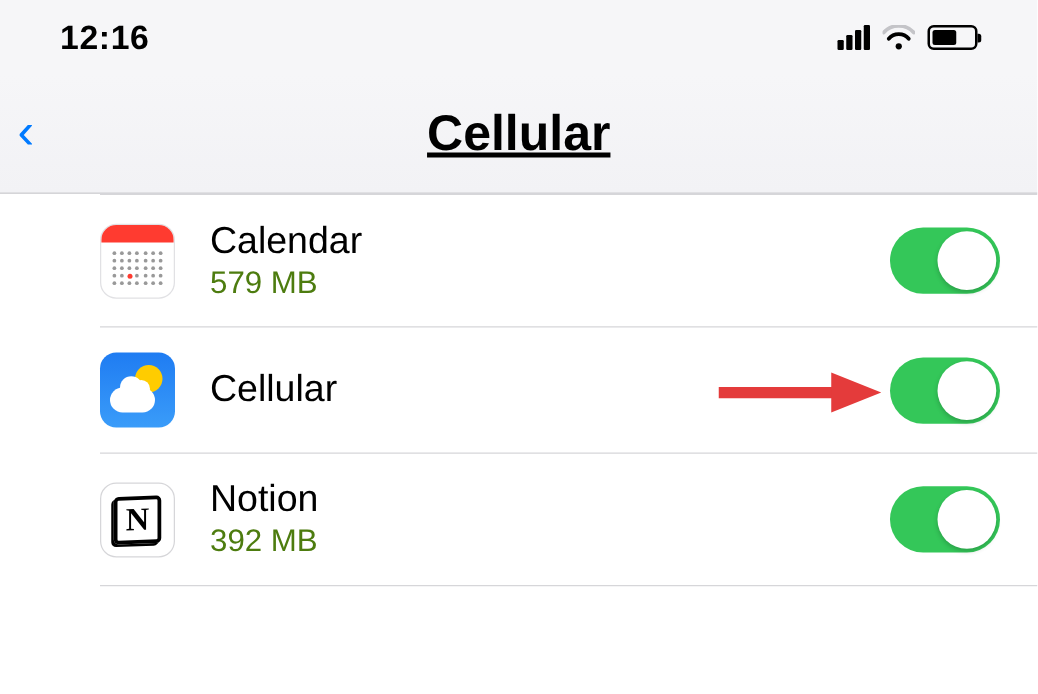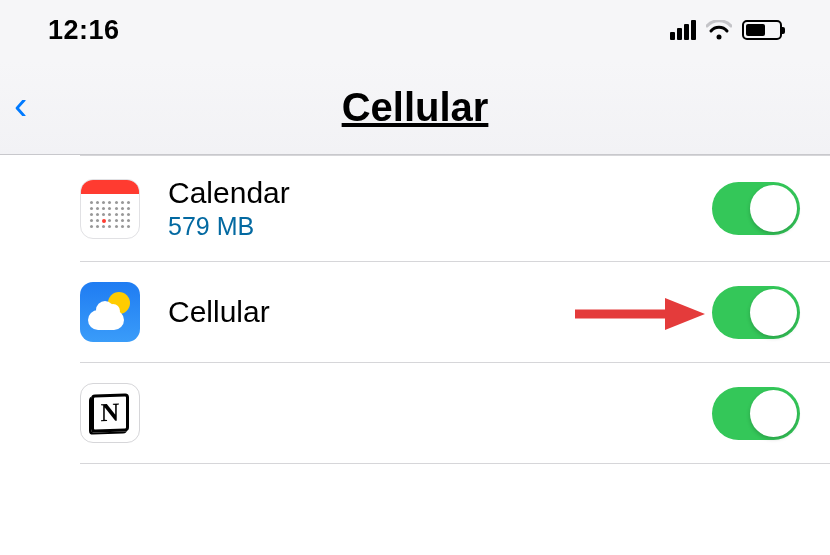--- a/index.html
+++ b/index.html
@@ -174,21 +174,21 @@
       display:flex; align-items:center; justify-content:center;
       font-family: Georgia, 'Times New Roman', serif;
       font-weight: bold;
       font-size: 26px;
       transform: skewY(-2deg);
       box-shadow: -2px 2px 0 #000;
     }
     
     .labels { display: flex; flex-direction: column; gap: 2px; }
     .app-name { font-size: 30px; font-weight: 400; color: #000; }
-    .app-sub { font-size: 25px; color: #0369a1; }
+    .app-sub { font-size: 25px; color: #4d7c0f; }
     
     .toggle {
       margin-left: auto;
       width: 88px;
       height: 53px;
       border-radius: 27px;
       background: #34c759;
       position: relative;
       cursor: pointer;
     }
@@ -305,19 +305,21 @@
       <line x1="5" y1="20" x2="100" y2="20" stroke="#e43b3b" stroke-width="9"></line>
       <polygon points="95,4 135,20 95,36" fill="#e43b3b"></polygon>
     </svg>
   </div>
 
   <div class="row">
     <div class="app-icon icon-notion">
       <div class="n-box">N</div>
     </div>
     <div class="labels">
+      <div class="app-name">Notion</div>
+      <div class="app-sub">392 MB</div>
     </div>
     <div class="toggle">
         <div class="knob"></div>
       </div>
   </div>
 
 </div>
 
 </body></html>

